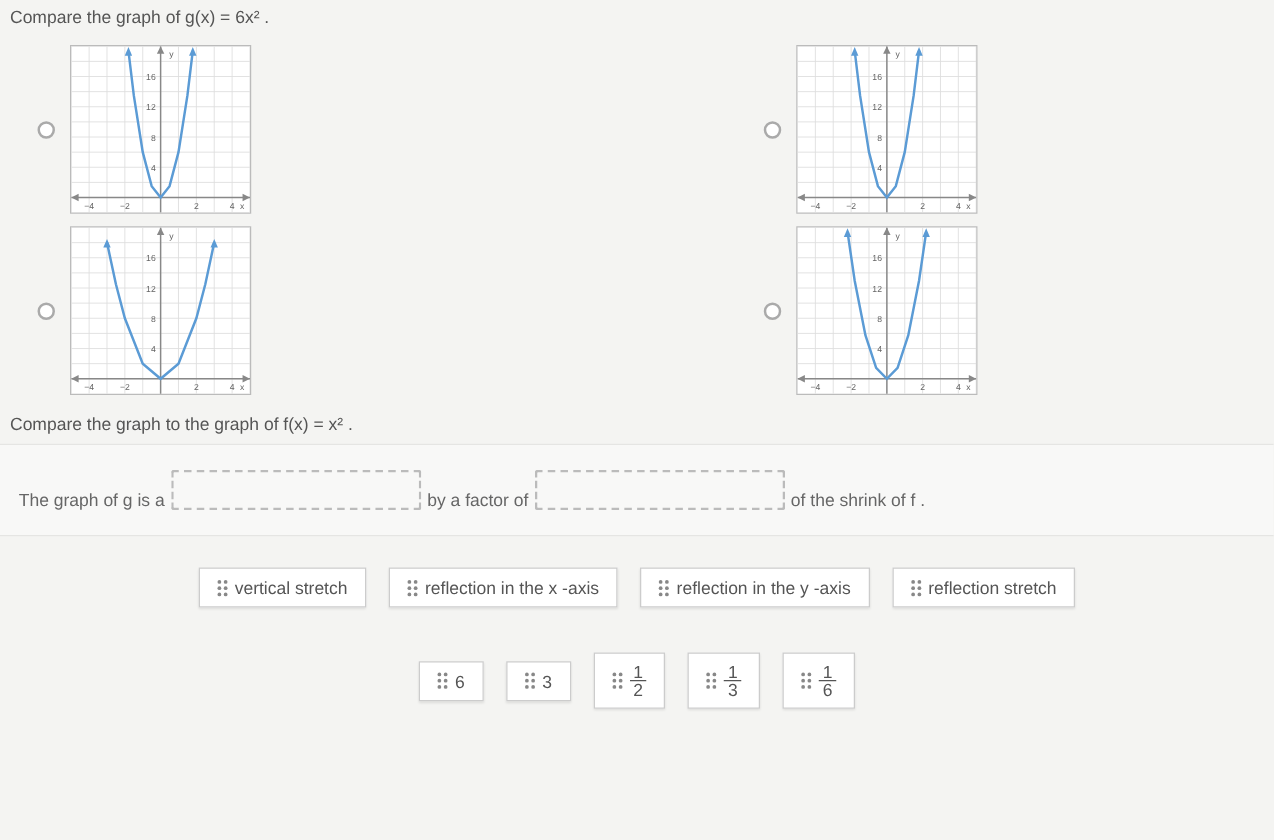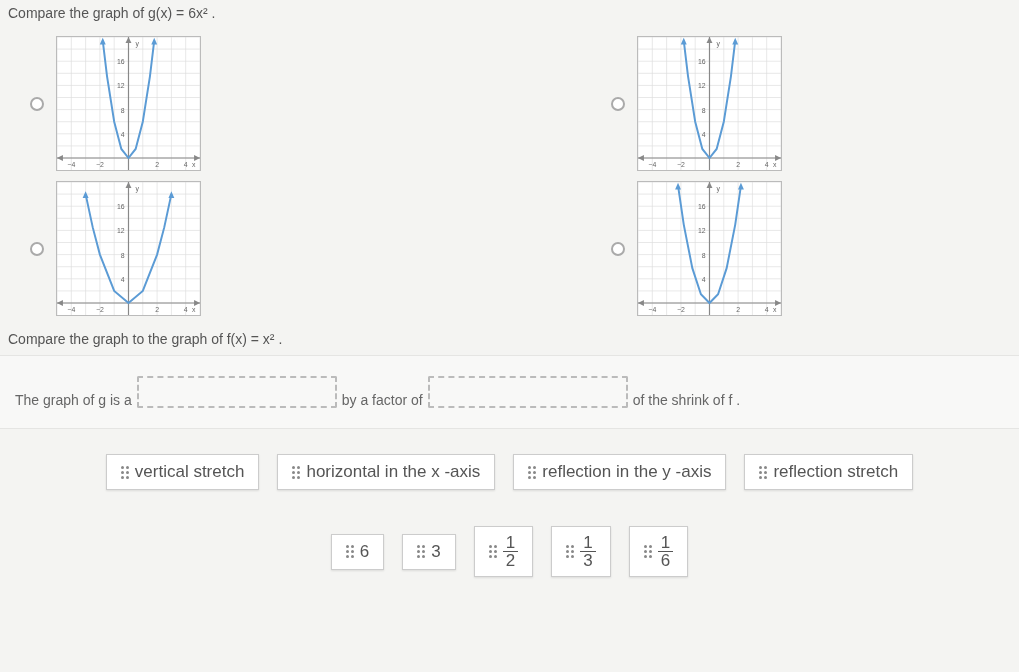--- a/index.html
+++ b/index.html
@@ -7,21 +7,21 @@
 .q{padding:5px 8px}
 .row{display:flex;gap:410px;margin:10px 0 10px 30px}
 .opt{display:flex;align-items:center;gap:12px}
 .rb{width:14px;height:14px;border:2px solid #aaa;border-radius:50%;background:#fff;flex-shrink:0}
 .gr{width:145px;height:135px;background:#fff;border:1px solid #bbb;position:relative}
 .gr svg{position:absolute;inset:0}
 .cmp{margin:15px 8px 0}
 .ans{background:#f8f8f7;padding:20px 15px;margin-top:8px;display:flex;align-items:flex-end;gap:5px;flex-wrap:wrap;color:#666;border-top:1px solid #e5e5e3;border-bottom:1px solid #e5e5e3}
 .dz{border:2px dashed #bbb;min-width:200px;height:32px;display:inline-block;border-radius:2px}
 .tiles{padding:25px 40px;display:flex;flex-wrap:wrap;gap:18px;justify-content:center;align-items:center}
-.tile{background:#fff;border:1px solid #ccc;padding:7px 14px;font-size:17px;color:#555;display:inline-flex;align-items:center;gap:6px;cursor:grab;box-shadow:0 1px 2px rgba(0,0,0,.1)}
+.tile{background:#fff;border:1px solid #ccc;padding:7px 14px;font-size:14px;color:#555;display:inline-flex;align-items:center;gap:6px;cursor:grab;box-shadow:0 1px 2px rgba(0,0,0,.1)}
 .dots{display:inline-grid;grid-template-columns:repeat(2,3px);gap:2px}
 .dots i{width:3px;height:3px;background:#888;border-radius:50%}
 .fr{display:inline-flex;flex-direction:column;align-items:center;line-height:1}
 .fr .n{border-bottom:1px solid #555;padding:0 3px}
 .fr .d{padding:0 3px}
 </style>
 </head>
 <body>
 
 <div class="q">Compare the graph of g(x) = 6x² .</div>
@@ -243,21 +243,21 @@
     </span>
 <span class="tile">
       <span class="dots">
         <i></i>
         <i></i>
         <i></i>
         <i></i>
         <i></i>
         <i></i>
       </span>
-      <span>horizontal in the x -axis</span>
+      <span>reflection in the x -axis</span>
     </span>
 <span class="tile">
       <span class="dots">
         <i></i>
         <i></i>
         <i></i>
         <i></i>
         <i></i>
         <i></i>
       </span>

